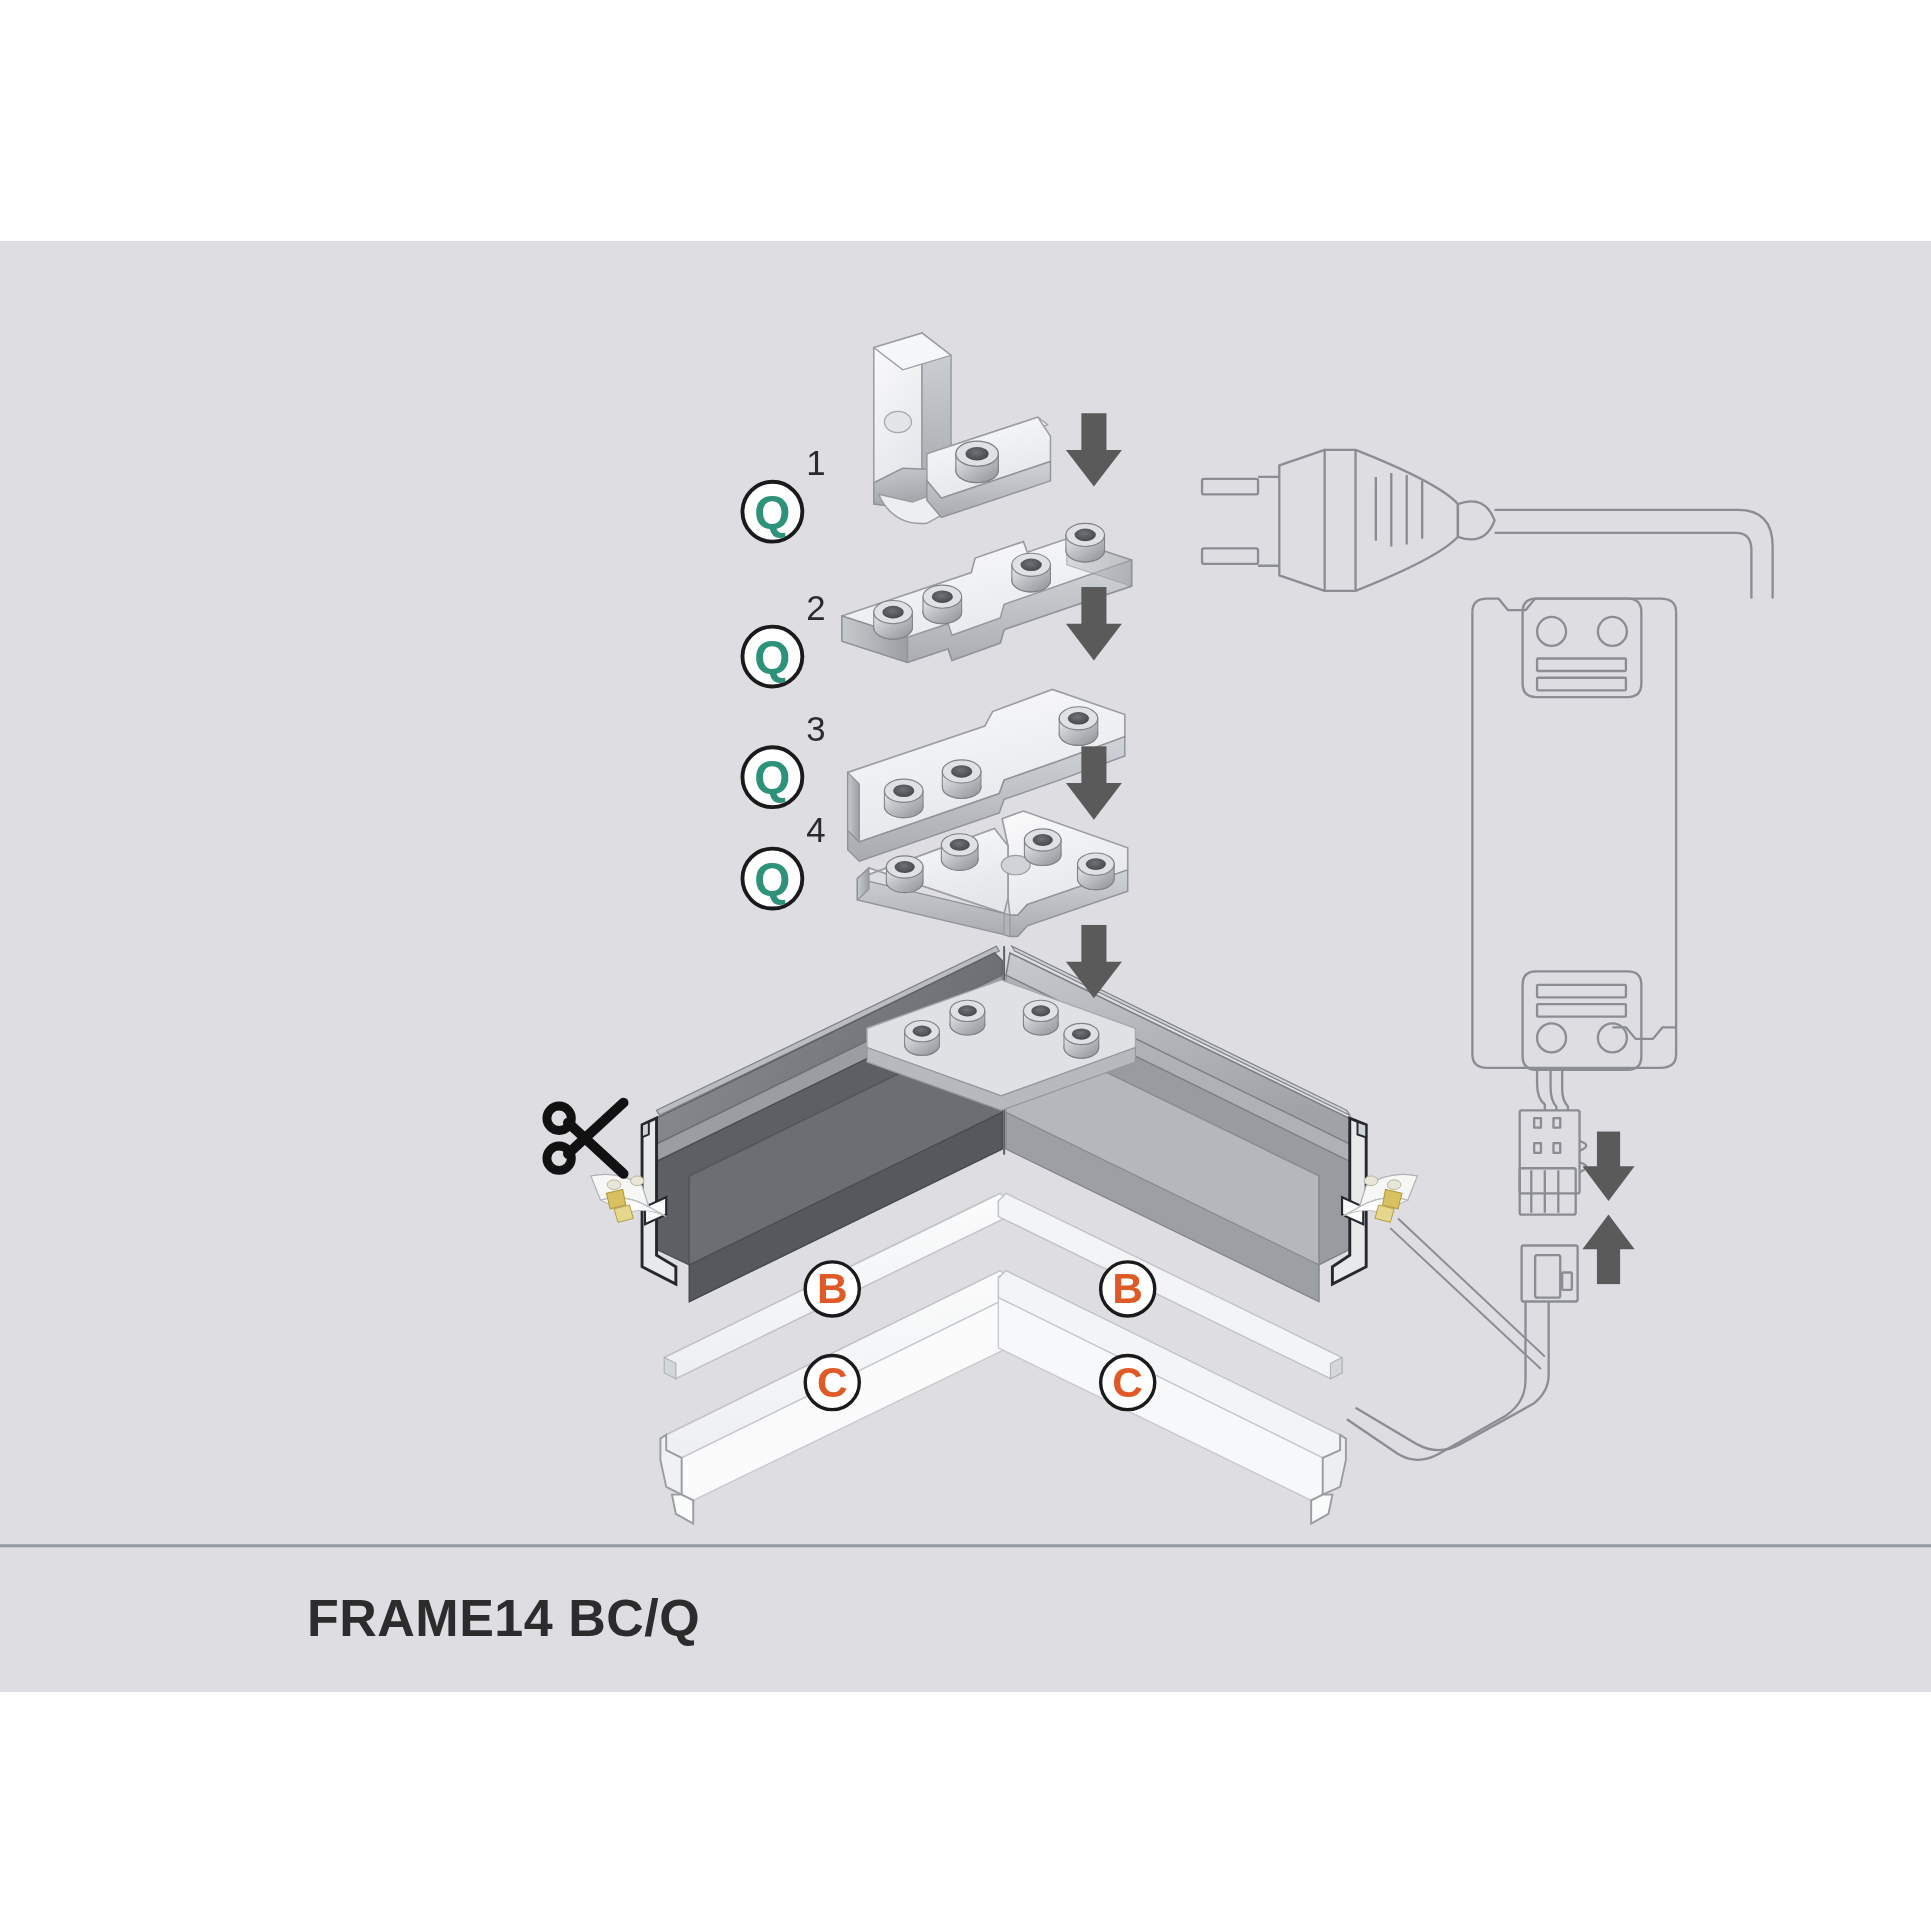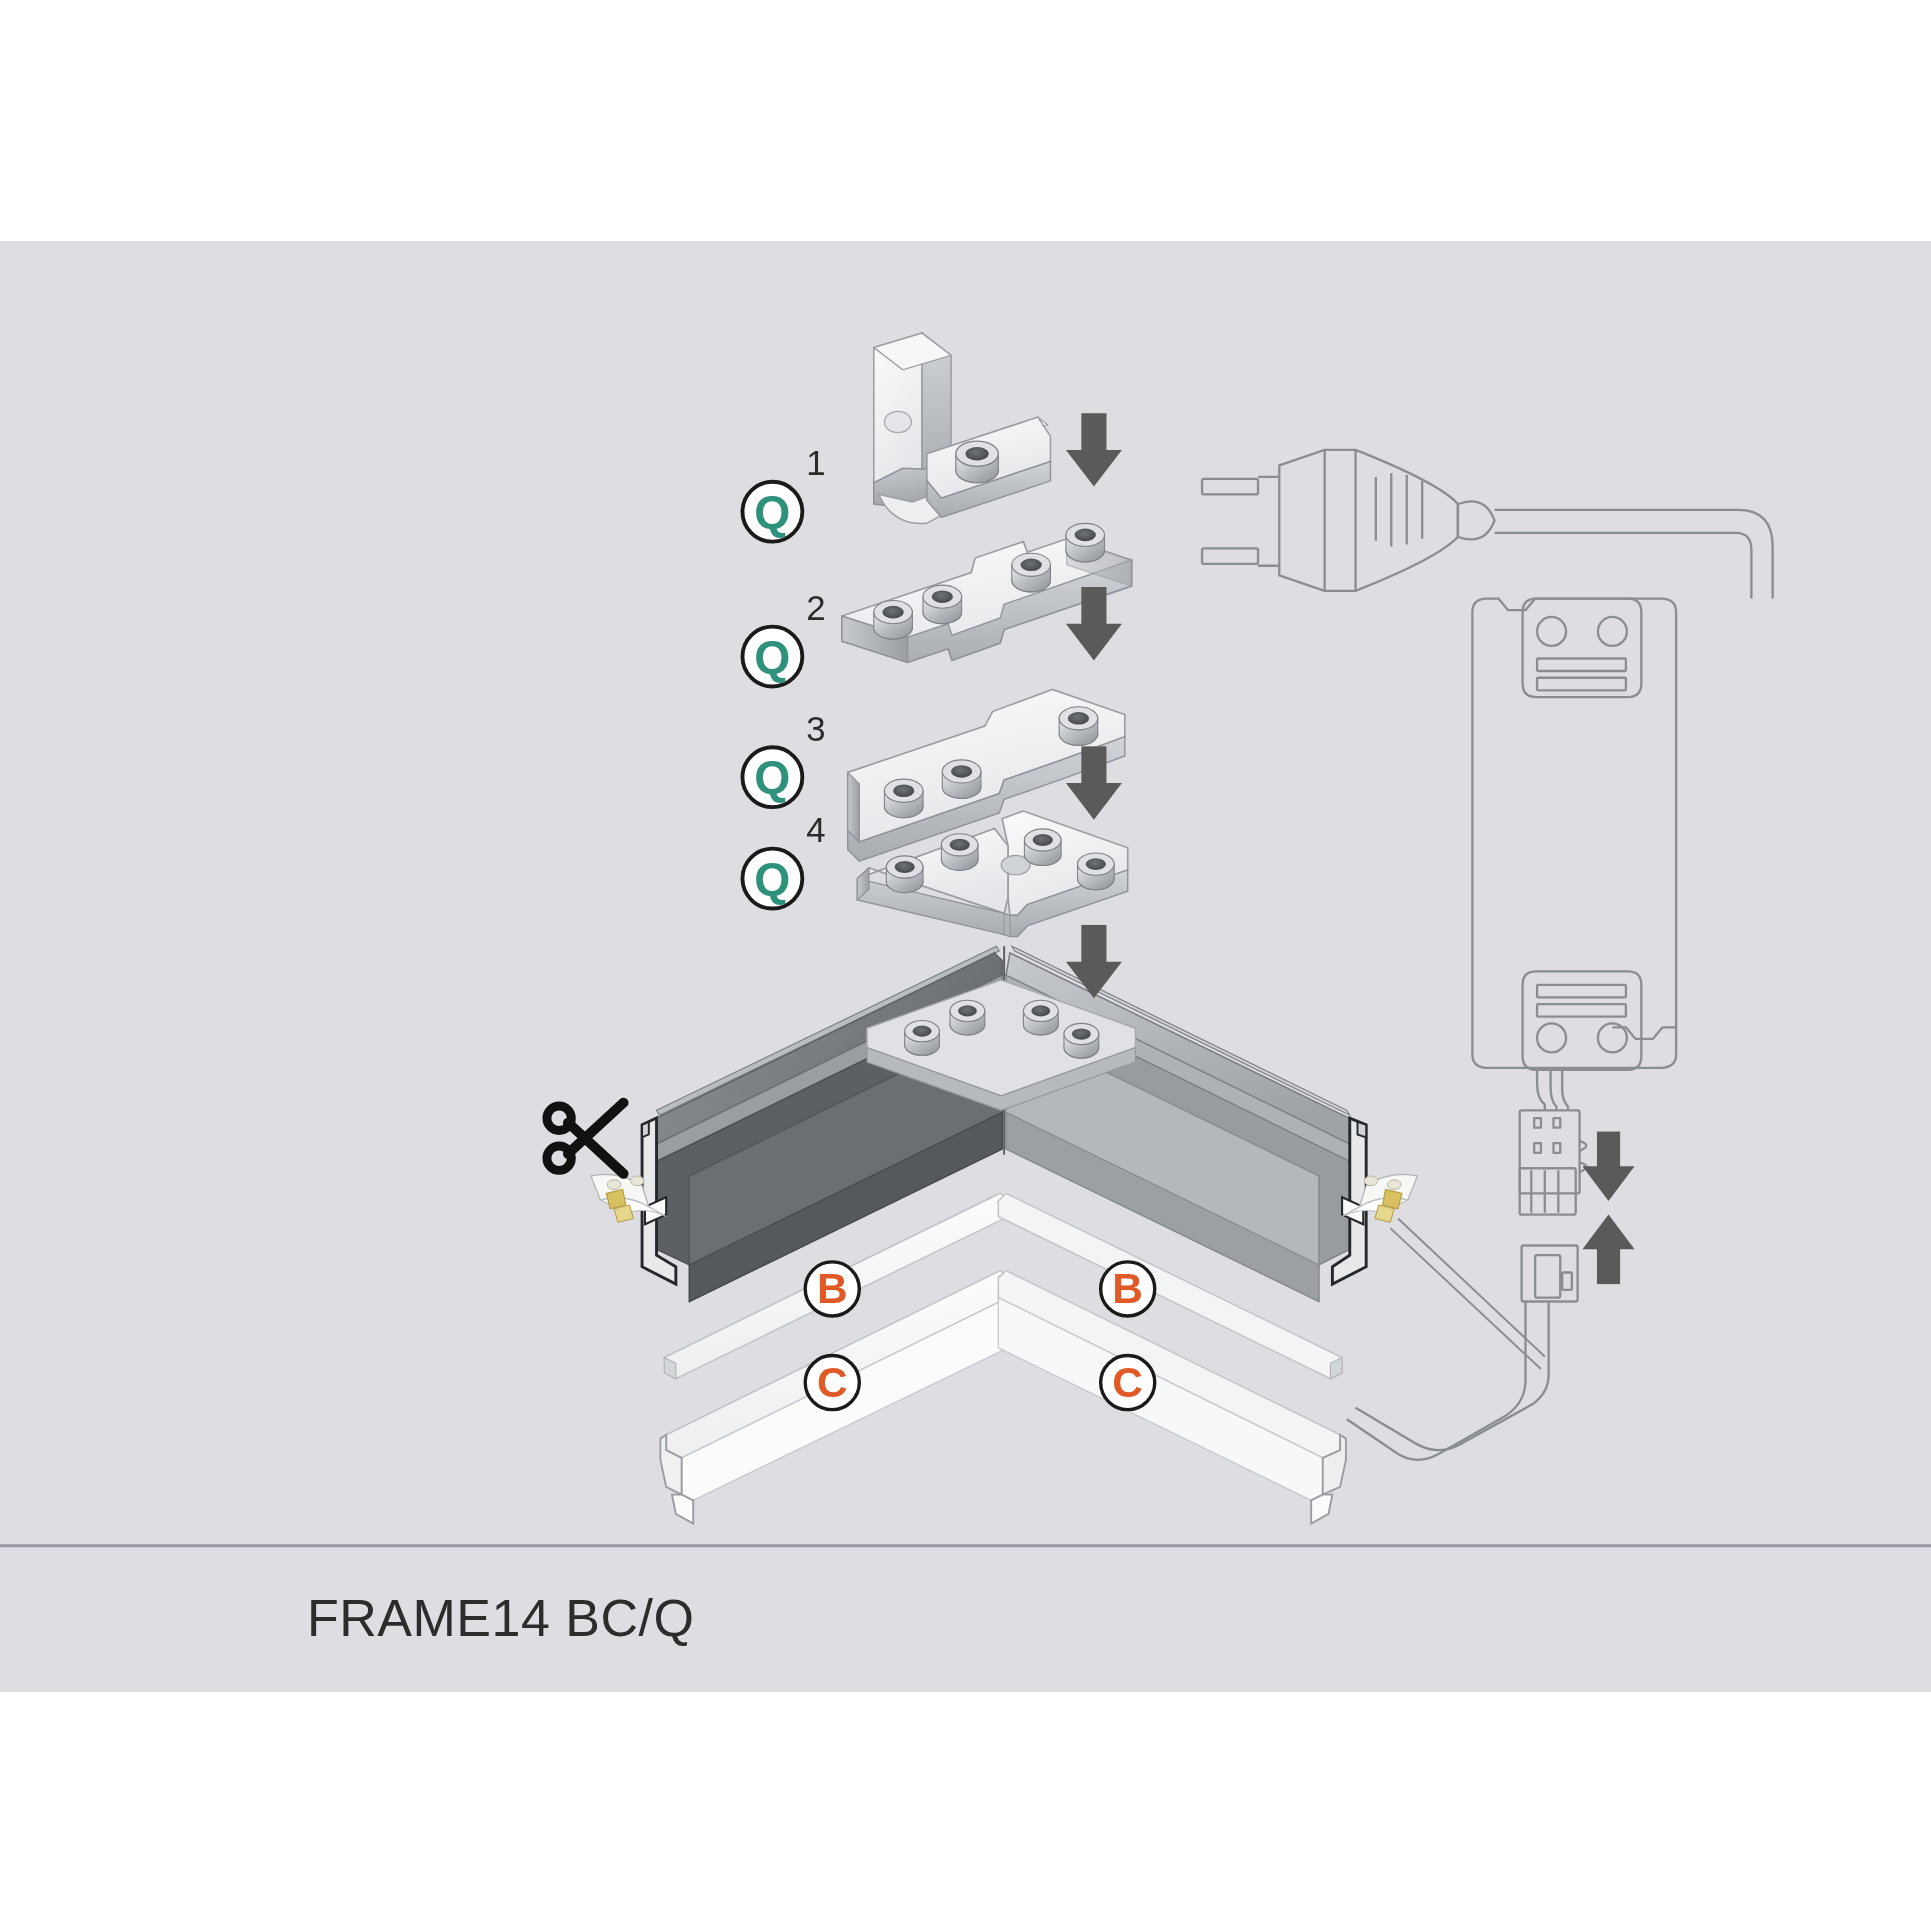--- a/index.html
+++ b/index.html
@@ -22,21 +22,21 @@
   }
   #svgroot {
     position: absolute;
     left: 0; top: 0;
     width: 1931px; height: 1931px;
   }
   .ttl {
     position: absolute;
     left: 307px; top: 1588px;
     font-size: 52px;
-    font-weight: normal;
+    font-weight: bold;
     color: #2c2c2c;
     letter-spacing: 0.5px;
     white-space: nowrap;
   }
 </style>
 </head>
 <body>
 
 <div id="page">
 

